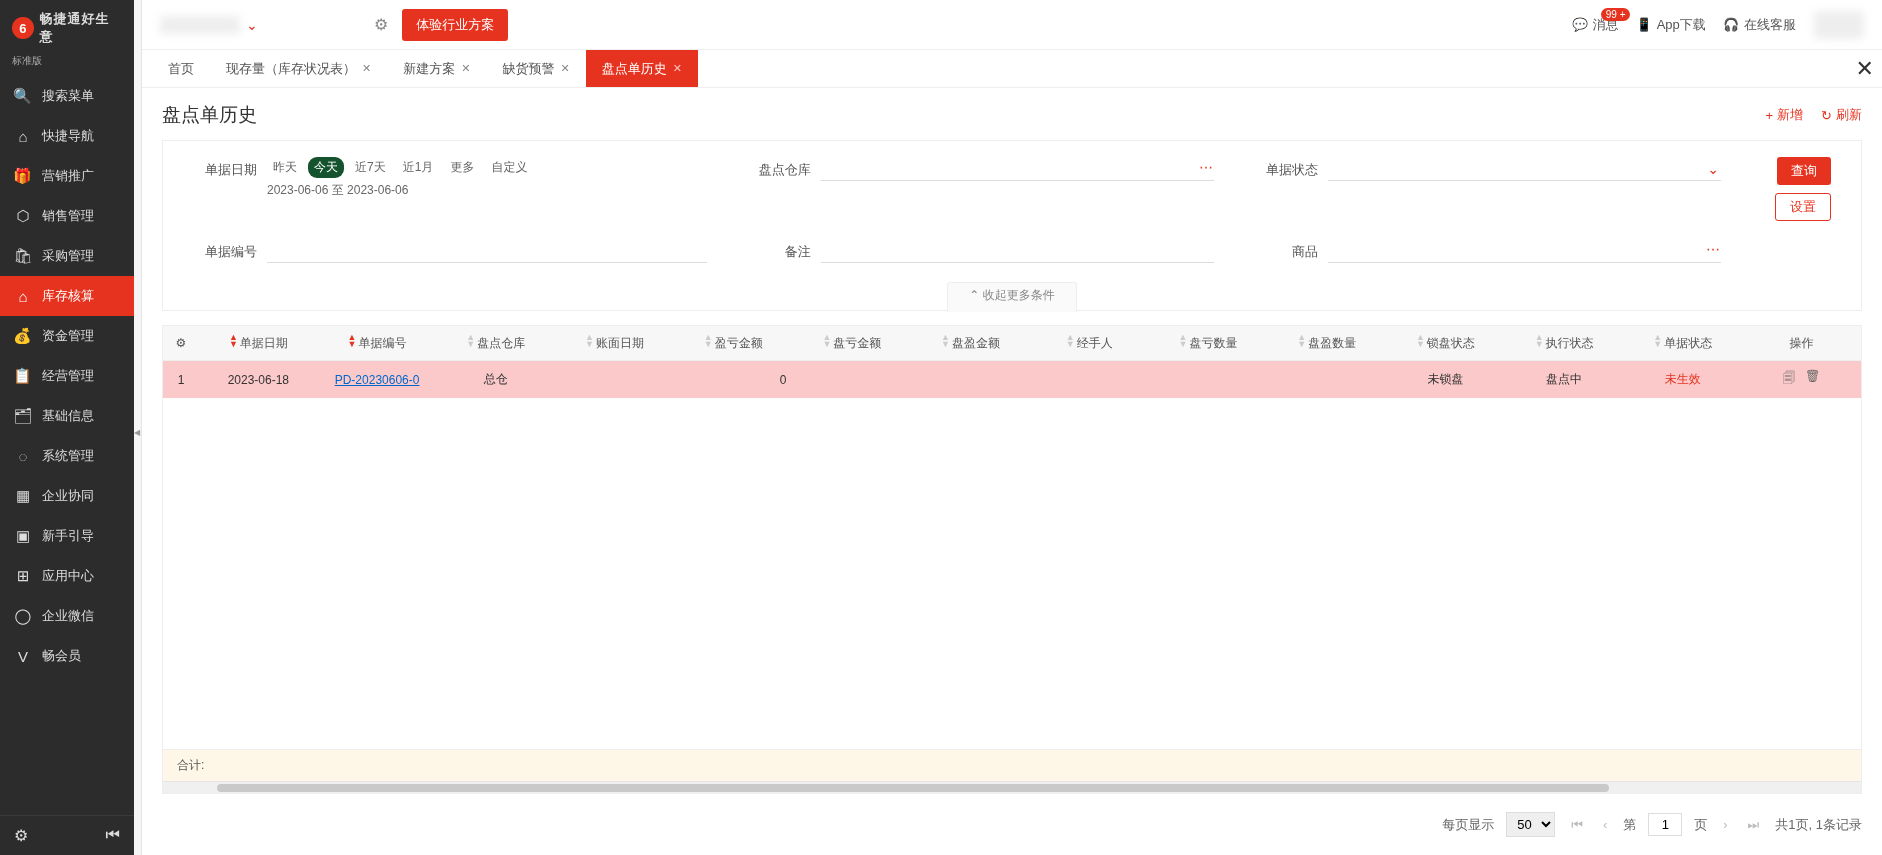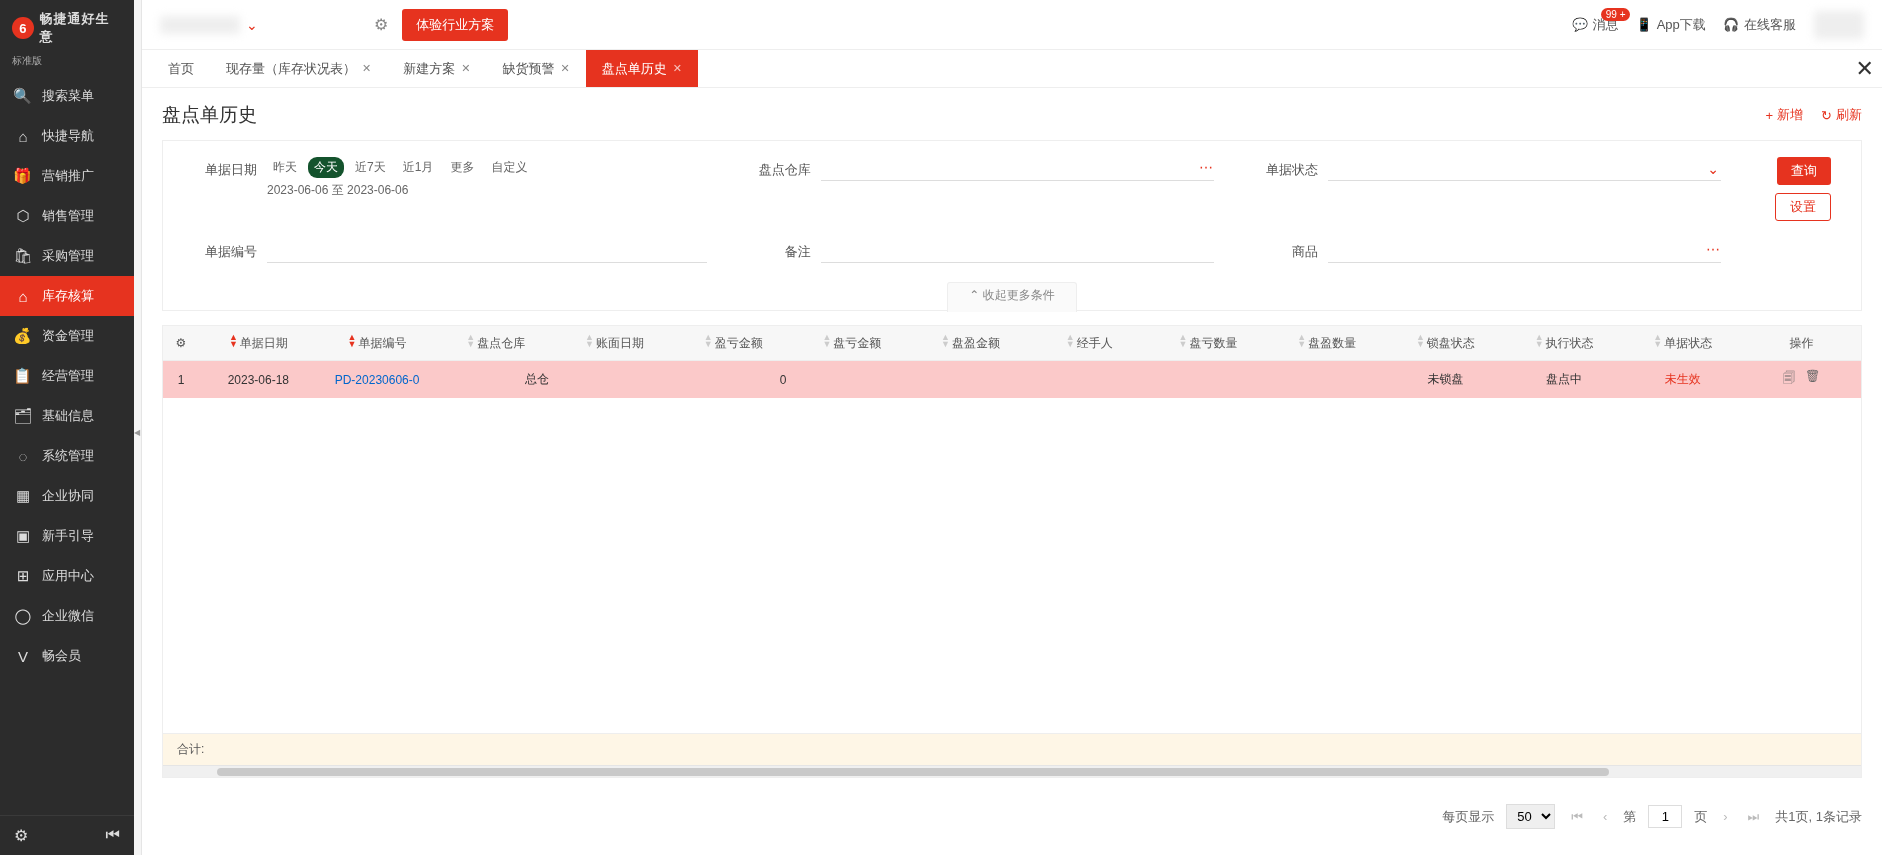--- a/index.html
+++ b/index.html
@@ -57,29 +57,29 @@
 .settings-btn { background: #fff; color: #e6331f; border: 1px solid #e6331f; padding: 4px 14px; border-radius: 3px; cursor: pointer; font-size: 13px; }
 .collapse-bar { text-align: center; padding: 4px 0 8px; color: #888; font-size: 12px; cursor: pointer; border: 1px solid #eee; background: #fafafa; width: 130px; margin: 0 auto -1px; border-radius: 3px 3px 0 0; border-bottom: none; position: relative; top: 1px; }
 .table-wrap { margin: 14px 20px 0; border: 1px solid #eee; flex: 1; display: flex; flex-direction: column; overflow: hidden; }
 .tbl { width: 100%; border-collapse: collapse; table-layout: fixed; }
 .tbl th { background: #f7f7f7; font-weight: 500; color: #555; font-size: 12px; padding: 8px 6px; border-bottom: 1px solid #eee; text-align: center; white-space: nowrap; overflow: hidden; }
 .tbl th .sort { color: #ccc; font-size: 9px; margin-right: 2px; display: inline-block; line-height: 7px; }
 .tbl th .sort.active-desc { color: #e6331f; }
 .tbl td { padding: 8px 6px; font-size: 12px; text-align: center; white-space: nowrap; overflow: hidden; text-overflow: ellipsis; }
 .tbl tbody tr.highlight { background: #fbc9c9; }
 .tbl .settings-head { width: 36px; }
-.link-cell { color: #0066cc; cursor: pointer; }
+.link-cell { color: #0066cc; text-decoration: underline; cursor: pointer; }
 .status-ineffective { color: #e6331f; }
 .row-actions { display: flex; gap: 10px; justify-content: center; color: #666; }
 .row-actions span { cursor: pointer; }
 .table-body-spacer { flex: 1; }
 .total-row { background: #fef6e6; padding: 7px 14px; font-size: 12px; color: #555; border-top: 1px solid #eee; }
 .hscroll { height: 12px; background: #f0f0f0; border-top: 1px solid #e5e5e5; position: relative; }
 .hscroll-thumb { position: absolute; left: 54px; top: 2px; width: 82%; height: 8px; background: #c9c9c9; border-radius: 4px; }
-.pager { display: flex; align-items: center; justify-content: flex-end; gap: 12px; padding: 26px 20px; color: #666; font-size: 13px; }
+.pager { display: flex; align-items: center; justify-content: flex-end; gap: 12px; padding: 18px 20px; color: #666; font-size: 13px; }
 .pager select, .pager input { border: 1px solid #ddd; padding: 3px 6px; font-size: 13px; }
 .pager .pg-input { width: 34px; text-align: center; }
 .pager .pg-btn { cursor: pointer; color: #bbb; padding: 0 4px; }
 </style>
 </head>
 <body>
 
 <div class="app">
   <div class="sidebar">
     <div class="sidebar-header">
@@ -299,21 +299,21 @@
                 <th><span class="sort">▲<br>▼</span><span>执行状态</span></th>
                 <th><span class="sort">▲<br>▼</span><span>单据状态</span></th>
                 <th><span>操作</span></th>
               </tr>
             </thead>
           <tbody id="tbody">
               <tr class="highlight">
                 <td>1</td>
                 <td>2023-06-18</td>
                 <td><span class="link-cell">PD-20230606-0</span></td>
-                <td style="text-align:right">总仓</td>
+                <td style="text-align:center">总仓</td>
                 <td></td>
                 <td style="text-align:right">0</td>
                 <td></td>
                 <td></td>
                 <td></td>
                 <td></td>
                 <td></td>
                 <td>未锁盘</td>
                 <td>盘点中</td>
                 <td><span class="status-ineffective">未生效</span></td>

